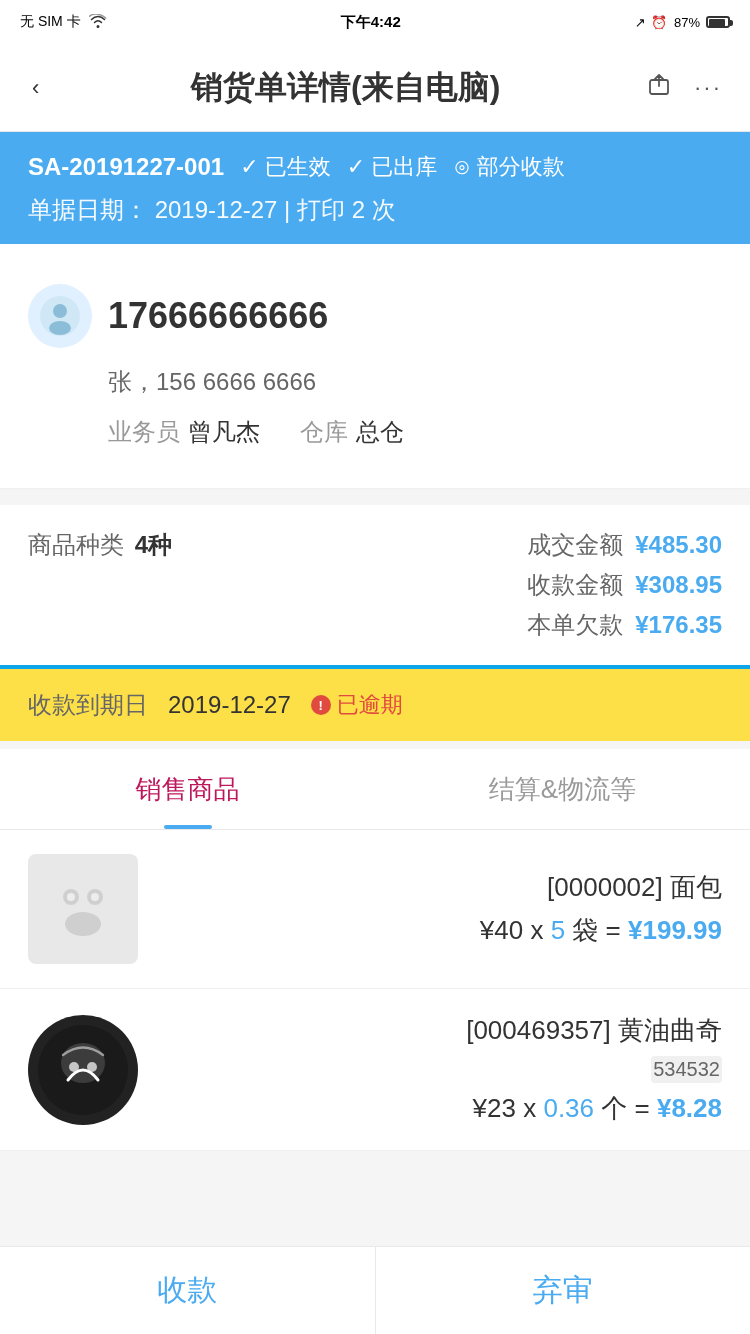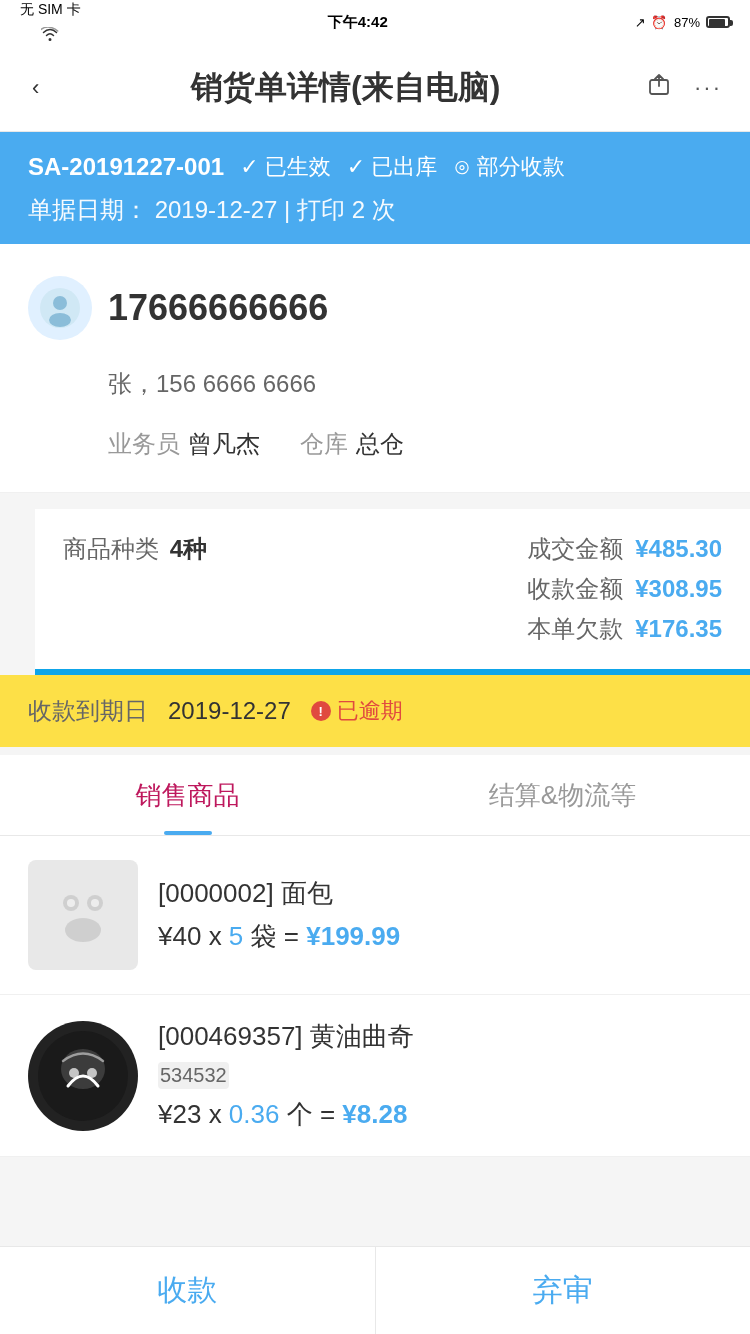--- a/index.html
+++ b/index.html
@@ -17,21 +17,21 @@
       width: 750px;
       height: 44px;
       background: #fff;
       display: flex;
       align-items: center;
       justify-content: space-between;
       padding: 0 20px;
       font-size: 14px;
       font-weight: 500;
     }
-    .status-left { display: flex; align-items: center; gap: 8px; flex-direction: column; }
+    .status-left { display: flex; align-items: flex-end; gap: 8px; }
     .status-center { font-size: 15px; font-weight: 600; }
     .status-right { display: flex; align-items: center; gap: 6px; font-size: 13px; }
     .battery-icon {
       width: 24px; height: 12px;
       border: 2px solid #333;
       border-radius: 3px;
       position: relative;
       display: inline-block;
     }
     .battery-icon::after {
@@ -102,24 +102,24 @@
       display: flex;
       align-items: center;
       gap: 4px;
       font-size: 22px;
     }
     .banner-date { font-size: 24px; opacity: 0.95; }
 
     
     .customer-section {
       background: #fff;
-      padding: 32px 28px;
+      padding: 40px 28px;
       display: flex;
       flex-direction: column;
-      gap: 28px;
+      gap: 18px;
       border-bottom: 1px solid #f0f0f0;
     }
     .customer-top {
       display: flex;
       align-items: center;
       gap: 16px;
     }
     .avatar {
       width: 64px; height: 64px;
       border-radius: 50%;
@@ -140,23 +140,22 @@
     }
     .meta-label { color: #999; margin-right: 8px; }
     .meta-value { color: #333; margin-right: 40px; }
 
     
     .summary-section {
       background: #fff;
       padding: 24px 28px;
       display: flex;
       justify-content: space-between;
-      border-bottom: 6px solid #0ea5e9;
+      border-bottom: 4px solid #0ea5e9;
       margin-top: 16px;
-      margin-left: 35px;
     }
     .summary-left { font-size: 24px; color: #666; }
     .summary-left .count { color: #333; font-weight: 600; margin-left: 4px; }
     .summary-right { display: flex; flex-direction: column; gap: 8px; align-items: flex-end; }
     .summary-row { display: flex; align-items: center; gap: 12px; font-size: 24px; }
     .summary-row .label { color: #666; }
     .summary-row .value { color: #4aabf0; font-weight: 600; }
 
     
     .due-section {
@@ -216,20 +215,21 @@
     }
 
     
     .products-section { background: #fff; }
     .product-item {
       display: flex;
       align-items: center;
       padding: 24px 28px;
       border-bottom: 1px solid #f0f0f0;
       gap: 20px;
+      text-align: right;
     }
     .product-thumb-placeholder {
       width: 110px; height: 110px;
       background: #e8e8e8;
       border-radius: 8px;
       display: flex; align-items: center; justify-content: center;
     }
     .product-info { flex: 1; }
     .product-name { font-size: 26px; color: #333; font-weight: 500; margin-bottom: 8px; }
     .product-tag {

